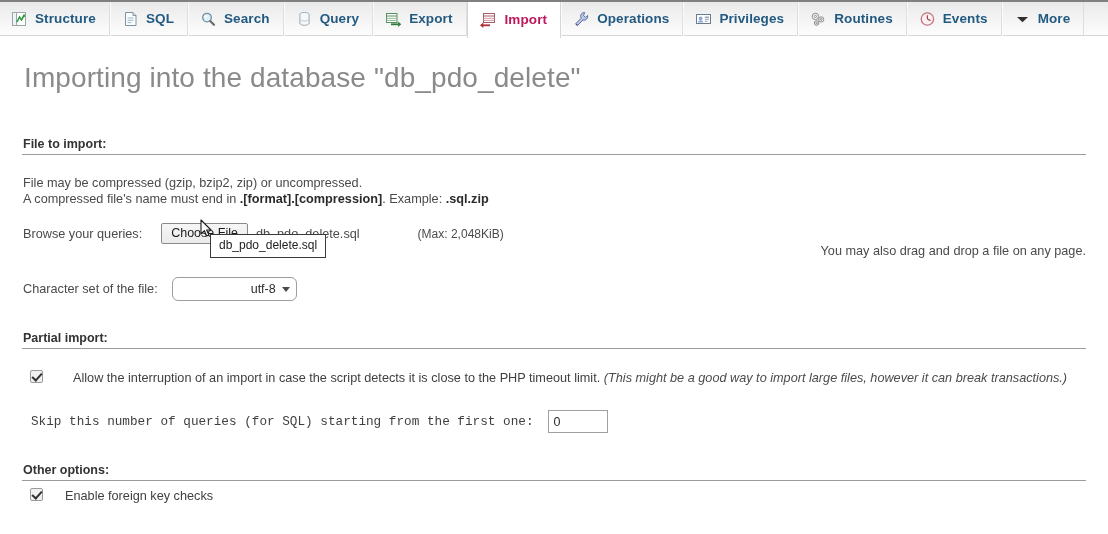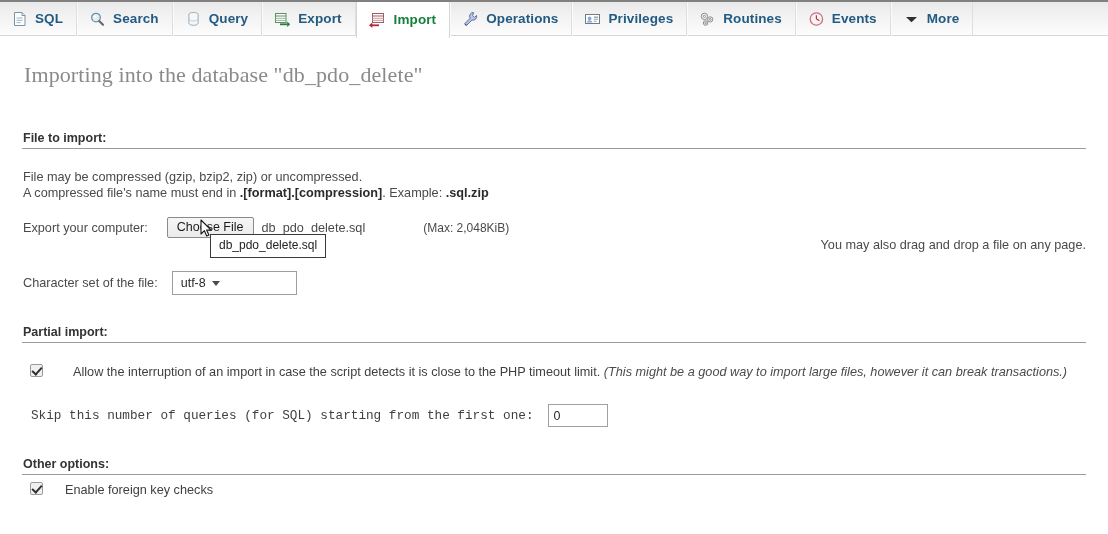--- a/index.html
+++ b/index.html
@@ -46,41 +46,40 @@
     cursor: pointer;
     position: relative;
     z-index: 1;
   }
   .tab:first-child { border-left: none; }
   .tab.active {
     background: #ffffff;
     border-left: 1px solid #d6d6d6;
     border-right: 1px solid #d6d6d6;
     z-index: 3;
-    color: #15803d;
+    color: #be185d;
     height: 36px;
     gap: 9px;
   }
   .tab .tlabel { line-height: 1; letter-spacing: .1px; }
 
   .ico { width: 17px; height: 16px; display: inline-block; position: relative; flex: 0 0 auto; }
   .ico svg { display:block; }
 
   
   #page {
     padding: 0 22px;
   }
   h1#title {
-    font-size: 22px;
+    font-size: 28px;
     font-weight: normal;
     color: #8a8a8a;
     margin: 26px 0 0 0;
     padding: 0 0 0 2px;
     letter-spacing: .1px;
-    font-family: Liberation Serif, serif;
   }
 
   .legend {
     font-size: 12.5px;
     font-weight: bold;
     color: #333333;
     border-bottom: 1px solid #9b9b9b;
     padding: 0 0 3px 1px;
     margin: 0;
   }
@@ -143,28 +142,28 @@
     line-height: 15px;
   }
 
   
   .sel {
     margin-left: 14px;
     width: 125px;
     height: 24px;
     border: 1px solid #9e9e9e;
     background: #ffffff;
-    border-radius: 0;
+    border-radius: 6px;
     display: inline-flex;
     align-items: center;
     padding: 0 6px 0 8px;
     font-size: 12.5px;
     color: #2b2b2b;
     cursor: pointer;
-    justify-content: flex-start;
+    justify-content: flex-end;
   }
   .sel .caret {
     width: 0; height: 0;
     border-left: 4px solid transparent;
     border-right: 4px solid transparent;
     border-top: 5px solid #4a4a4a;
     margin-left: 6px;
   }
 
   
@@ -217,20 +216,31 @@
     font-family: "Liberation Sans", sans-serif;
     display: inline-flex;
     align-items: center;
   }
 </style>
 </head>
 <body>
 
 <div id="tabbar">
 
+  <a class="tab">
+    <span class="ico">
+      <svg width="17" height="16" viewBox="0 0 17 16">
+        <rect x="1.5" y="1.5" width="13" height="13" fill="#fff" stroke="#9aa6ab"></rect>
+        <rect x="1.5" y="1.5" width="4" height="13" fill="#eef3f4" stroke="#9aa6ab"></rect>
+        <polyline points="6,11 8.5,6 10.5,9 13.5,3.5" fill="none" stroke="#2e9b3c" stroke-width="1.6"></polyline>
+        <path d="M13.5 3.5 l.6 2.6 -2.7-.5z" fill="#2e9b3c"></path>
+      </svg>
+    </span>
+    <span class="tlabel">Structure</span>
+  </a>
 
   <a class="tab">
     <span class="ico">
       <svg width="17" height="16" viewBox="0 0 17 16">
         <path d="M3.5 1.5 h7.5 l3 3 v10 h-10.5 z" fill="#fbfdff" stroke="#7c93a3"></path>
         <path d="M11 1.5 v3 h3" fill="#dde8f0" stroke="#7c93a3"></path>
         <line x1="5.5" y1="7" x2="11.5" y2="7" stroke="#9fb4c2"></line>
         <line x1="5.5" y1="9.3" x2="11.5" y2="9.3" stroke="#9fb4c2"></line>
         <line x1="5.5" y1="11.6" x2="9.5" y2="11.6" stroke="#9fb4c2"></line>
       </svg>
@@ -356,21 +366,21 @@
     <div class="legend">File to import:</div>
 
     <div class="note-block body-txt">
       <div>File may be compressed (gzip, bzip2, zip) or uncompressed.</div>
       <div>
         <span>A compressed file's name must end in </span><b>.[format].[compression]</b><span>. Example: </span><b>.sql.zip</b>
       </div>
     </div>
 
     <div class="row" id="browseRow">
-      <span class="lbl">Export your computer:</span>
+      <span class="lbl">Browse your queries:</span>
       <span class="file-ctl">
         <span class="choose-btn">Choose File</span>
         <span class="file-name">db_pdo_delete.sql</span>
       </span>
       <span class="maxnote">(Max: 2,048KiB)</span>
     </div>
 
     <div class="row" id="dragRow">
       <span class="lbl">You may also drag and drop a file on any page.</span>
     </div>

